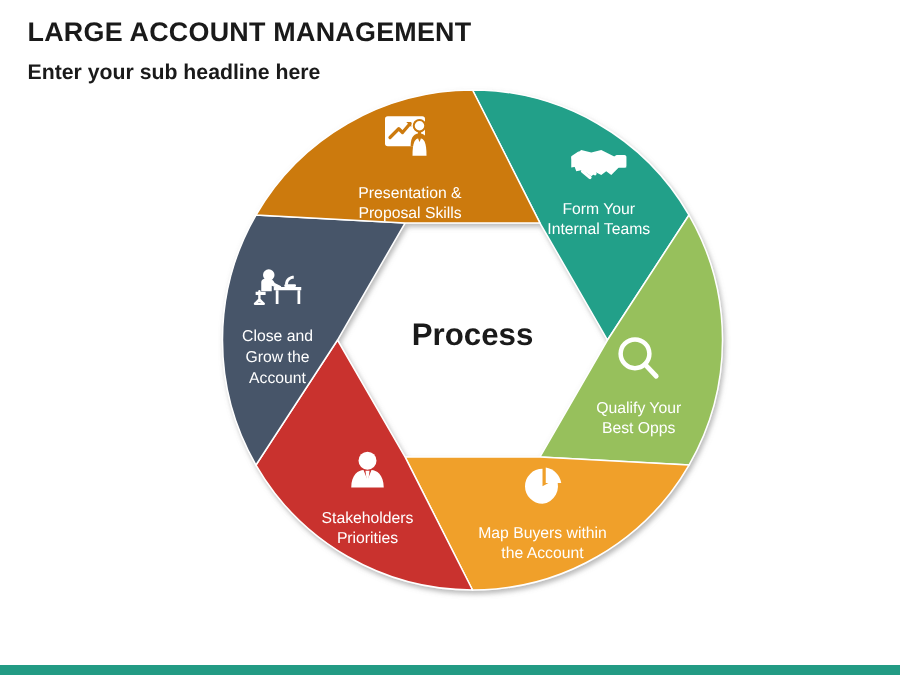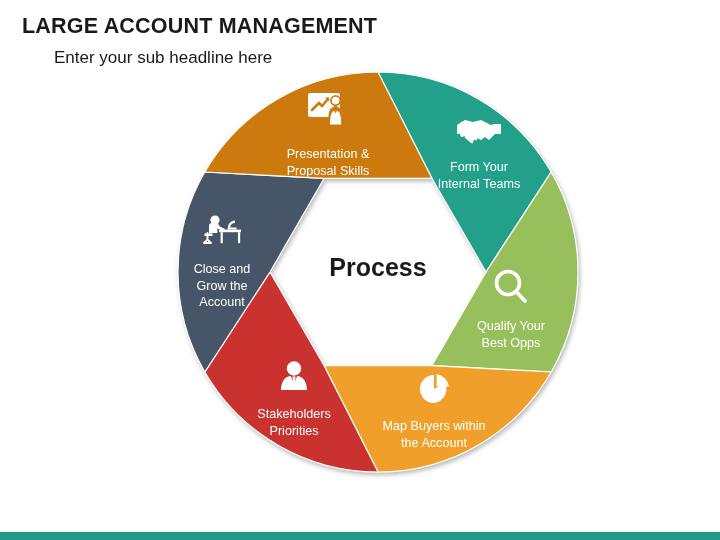--- a/index.html
+++ b/index.html
@@ -28,24 +28,23 @@
     font-weight: bold;
     letter-spacing: 0.2px;
     color: #1a1a1a;
     white-space: nowrap;
   }
   #subtitle {
     position: absolute;
     left: 22px;
     top: 48px;
     font-size: 17px;
-    font-weight: normal;
+    font-weight: bold;
     color: #1a1a1a;
     white-space: nowrap;
-    margin-left: 32px;
   }
   #bottom-bar {
     position: absolute;
     left: 0;
     top: 532px;
     width: 720px;
     height: 8px;
     background: #229b84;
   }
   #diagram-wrap {

